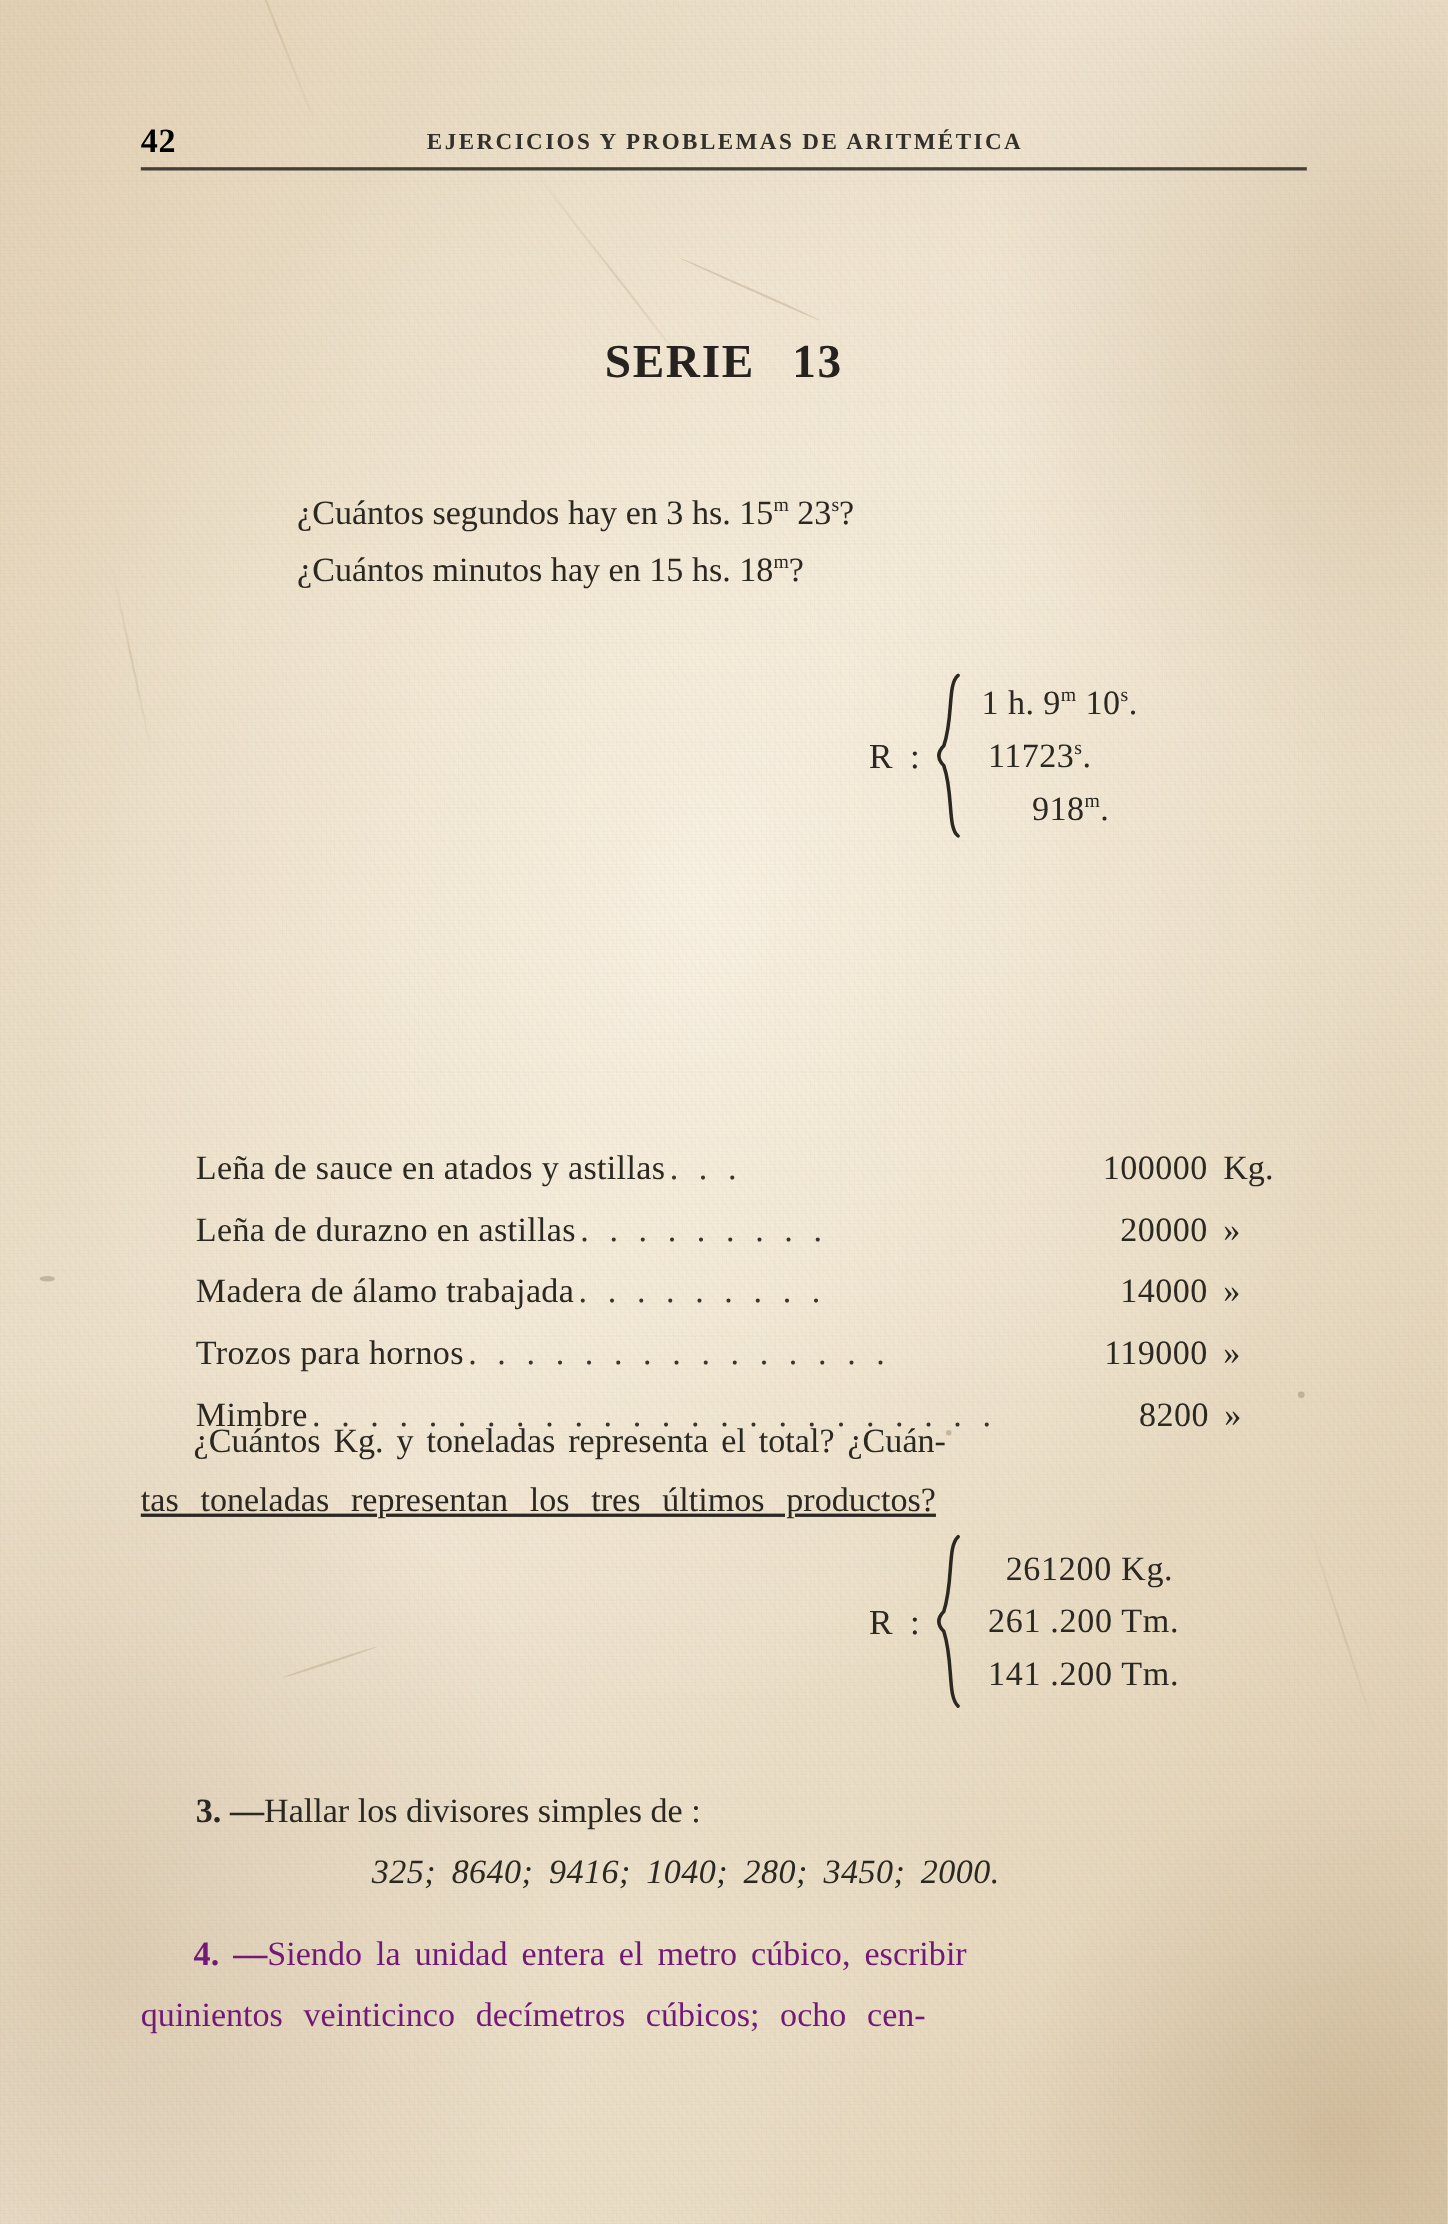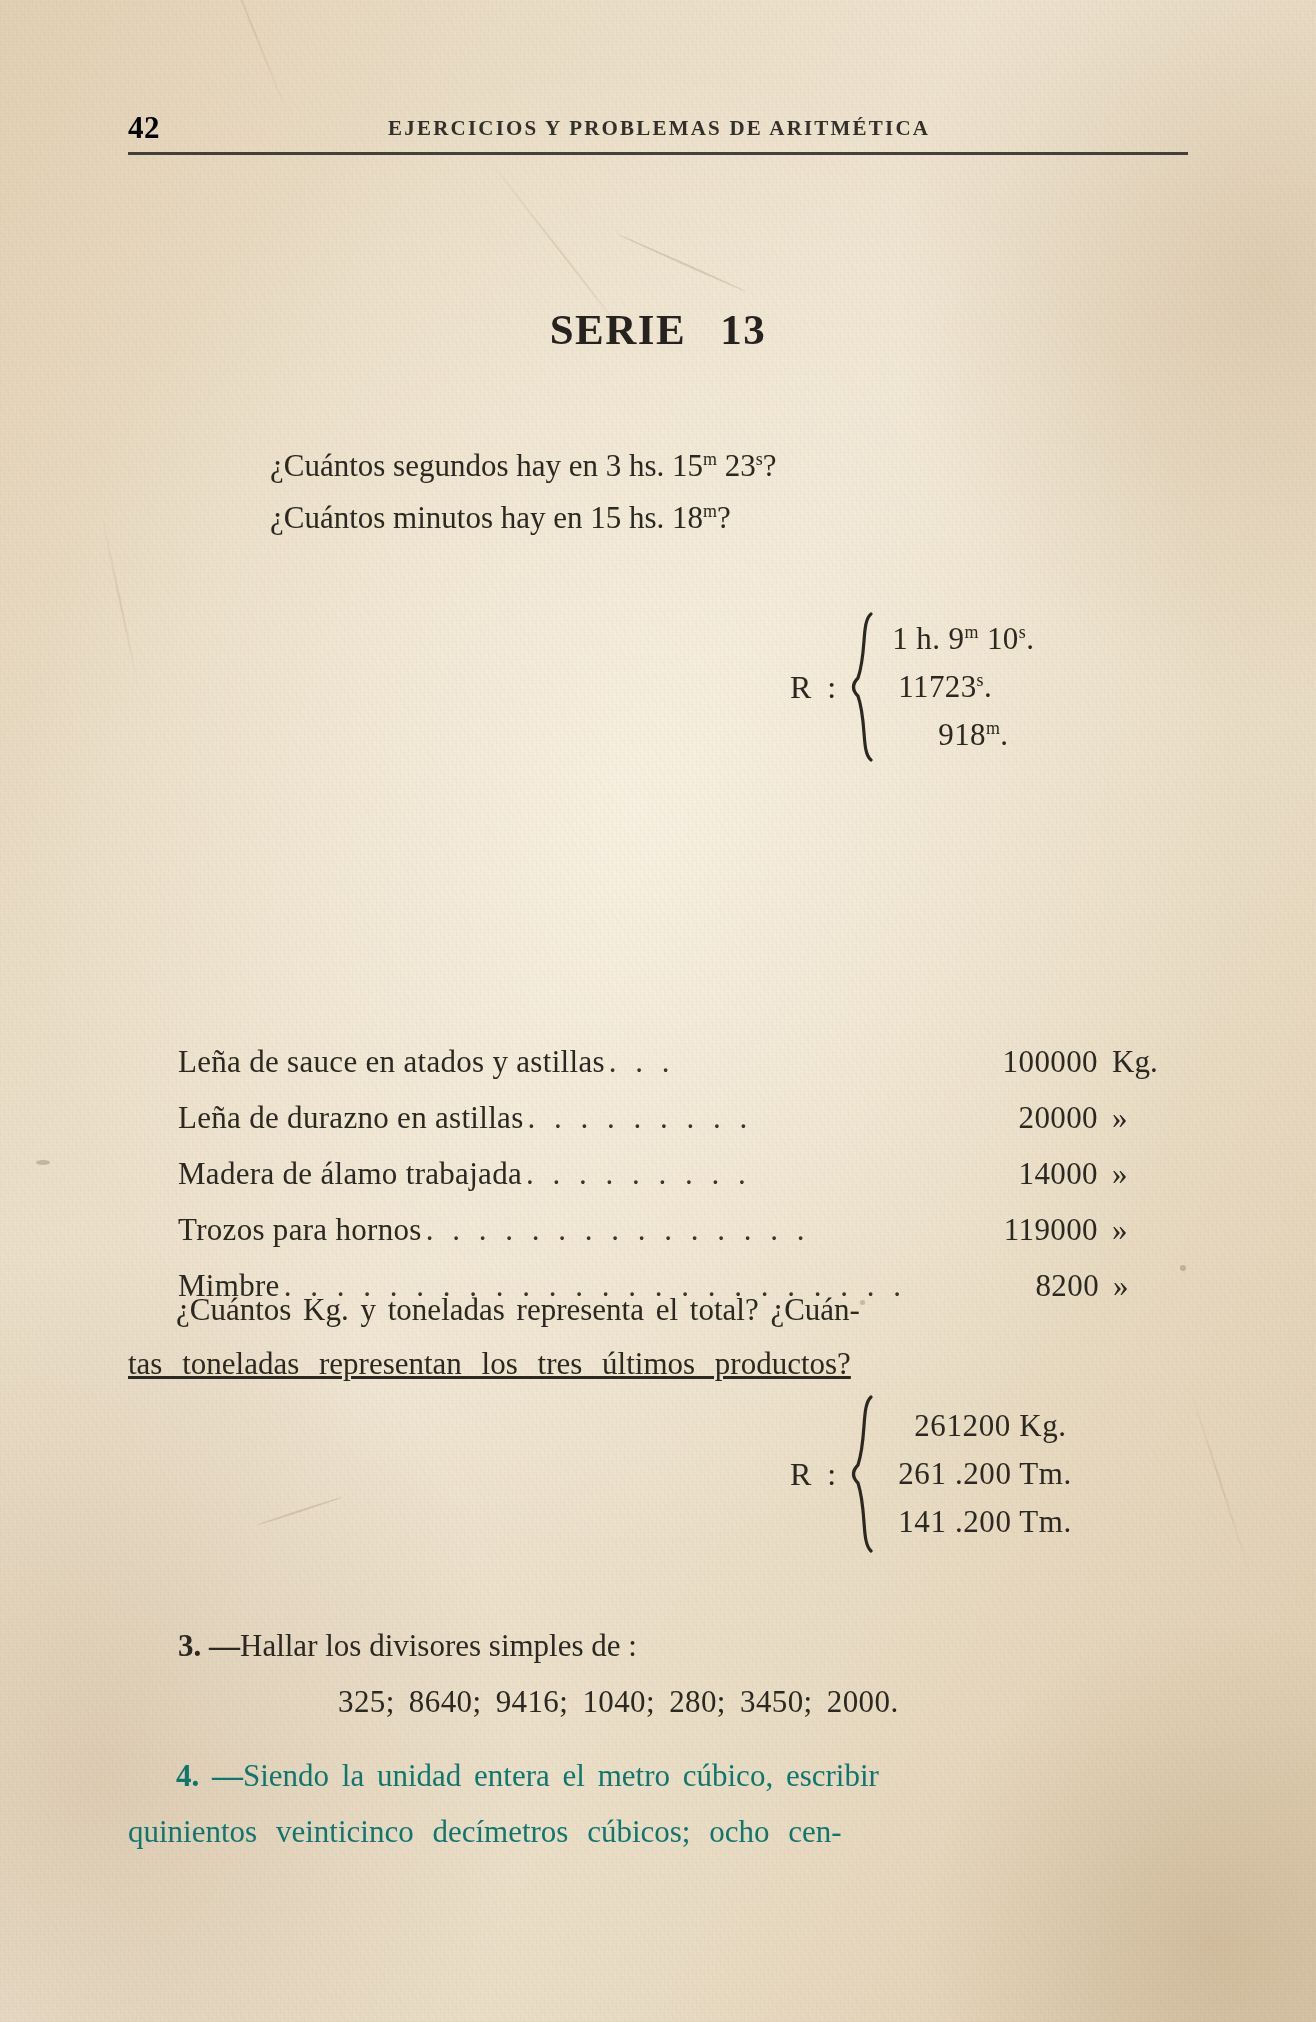--- a/index.html
+++ b/index.html
@@ -267,34 +267,35 @@
     font-size: 31px;
     line-height: 56px;
     white-space: nowrap;
     color: #2b2721;
   }
   .ex3 .numlab { font-weight: 700; }
   .ex3 .values {
     padding-left: 160px;
     letter-spacing: 0.4px;
     word-spacing: 6px;
+    font-style: italic;
   }
 
   
   .ex4 {
     position: absolute;
     left: 128px;
     top: 1748px;
     width: 1064px;
   }
   .ex4 .p-line {
     font-size: 31px;
     line-height: 56px;
     white-space: nowrap;
-    color: #0f766e;
+    color: #701a75;
   }
   .ex4 .p-line.l1 { padding-left: 48px; word-spacing: 5px; }
   .ex4 .p-line.l2 { word-spacing: 11px; }
   .ex4 .numlab { font-weight: 700; }
 </style>
 </head>
 <body>
 
 <div class="page"></div>
 <div class="grain"></div>

